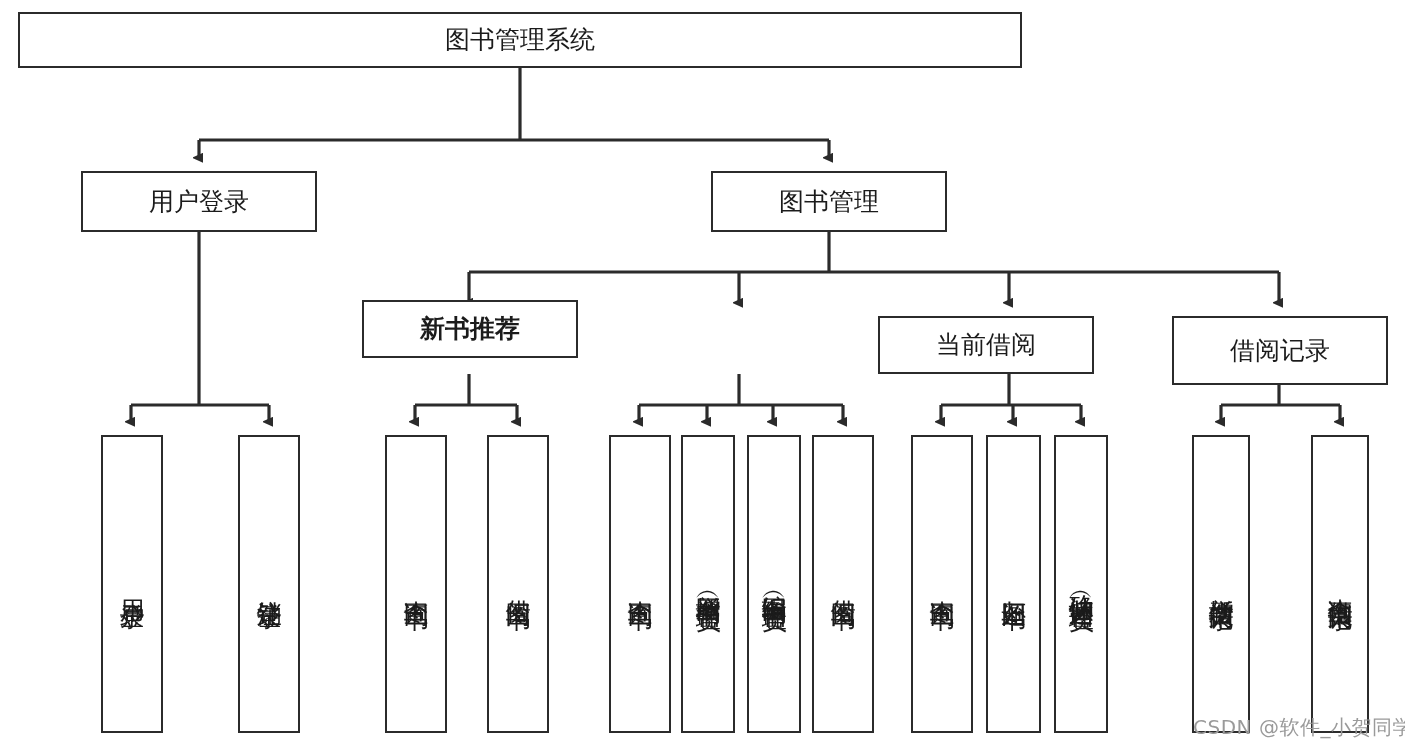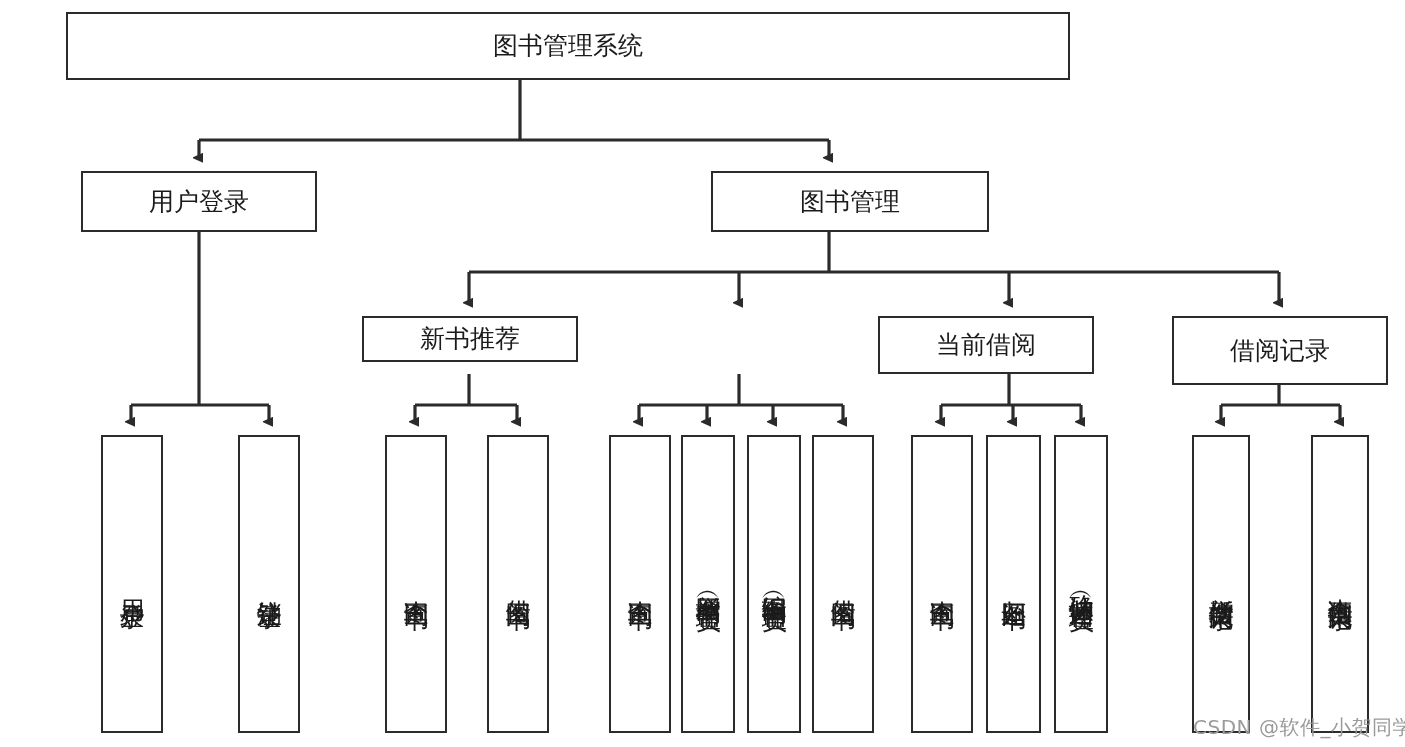--- a/index.html
+++ b/index.html
@@ -123,39 +123,39 @@
       <path d="M1013,405 L1013,422" marker-end="url(#arrow)"></path>
       <path d="M1081,405 L1081,422" marker-end="url(#arrow)"></path>
 
       <path d="M1279,374 L1279,405"></path>
       <path d="M1221,405 L1340,405"></path>
       <path d="M1221,405 L1221,422" marker-end="url(#arrow)"></path>
       <path d="M1340,405 L1340,422" marker-end="url(#arrow)"></path>
     </g>
   </svg>
 
-  <div class="node node-root" style="left: 18px; top: 12px; width: 1004px; height: 68px; margin-left: 48px;">
+  <div class="node node-root" style="left: 18px; top: 12px; width: 1004px; height: 56px;">
     <span>图书管理系统</span>
   </div>
 
   <div class="node node-l1" style="left: 81px; top: 171px; width: 236px; height: 61px;">
     <span>用户登录</span>
   </div>
-  <div class="node node-l1" style="left: 711px; top: 171px; width: 278px; height: 61px;">
+  <div class="node node-l1" style="left: 711px; top: 171px; width: 236px; height: 61px;">
     <span>图书管理</span>
   </div>
 
   <div class="node node-leaf" style="left: 101px; top: 435px; width: 62px; height: 298px;">
     <span class="leaf-text">用户登录</span>
   </div>
   <div class="node node-leaf" style="left: 238px; top: 435px; width: 62px; height: 298px;">
     <span class="leaf-text">注销登录</span>
   </div>
 
-  <div class="node node-l2" style="left: 362px; top: 316px; width: 216px; height: 46px;">
+  <div class="node node-l2" style="left: 362px; top: 300px; width: 216px; height: 58px; font-weight: bold;">
     <span>新书推荐</span>
   </div>
   <div class="node node-l2" style="left: 878px; top: 316px; width: 216px; height: 58px; text-align: center;">
     <span>当前借阅</span>
   </div>
   <div class="node node-l2" style="left: 1172px; top: 316px; width: 216px; height: 69px;">
     <span>借阅记录</span>
   </div>
 
   <div class="node node-leaf" style="left: 385px; top: 435px; width: 62px; height: 298px;">

